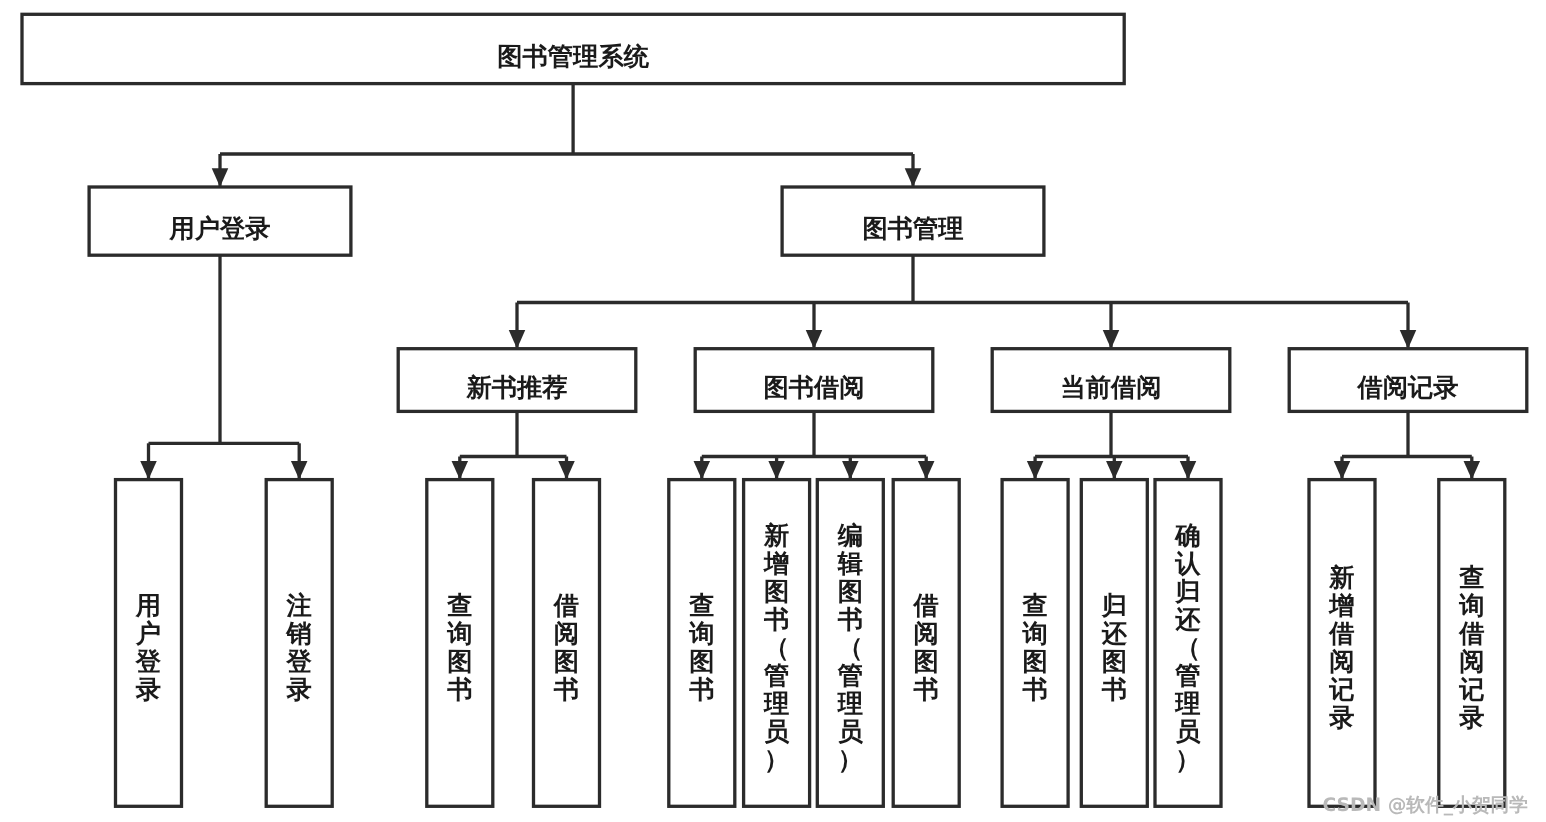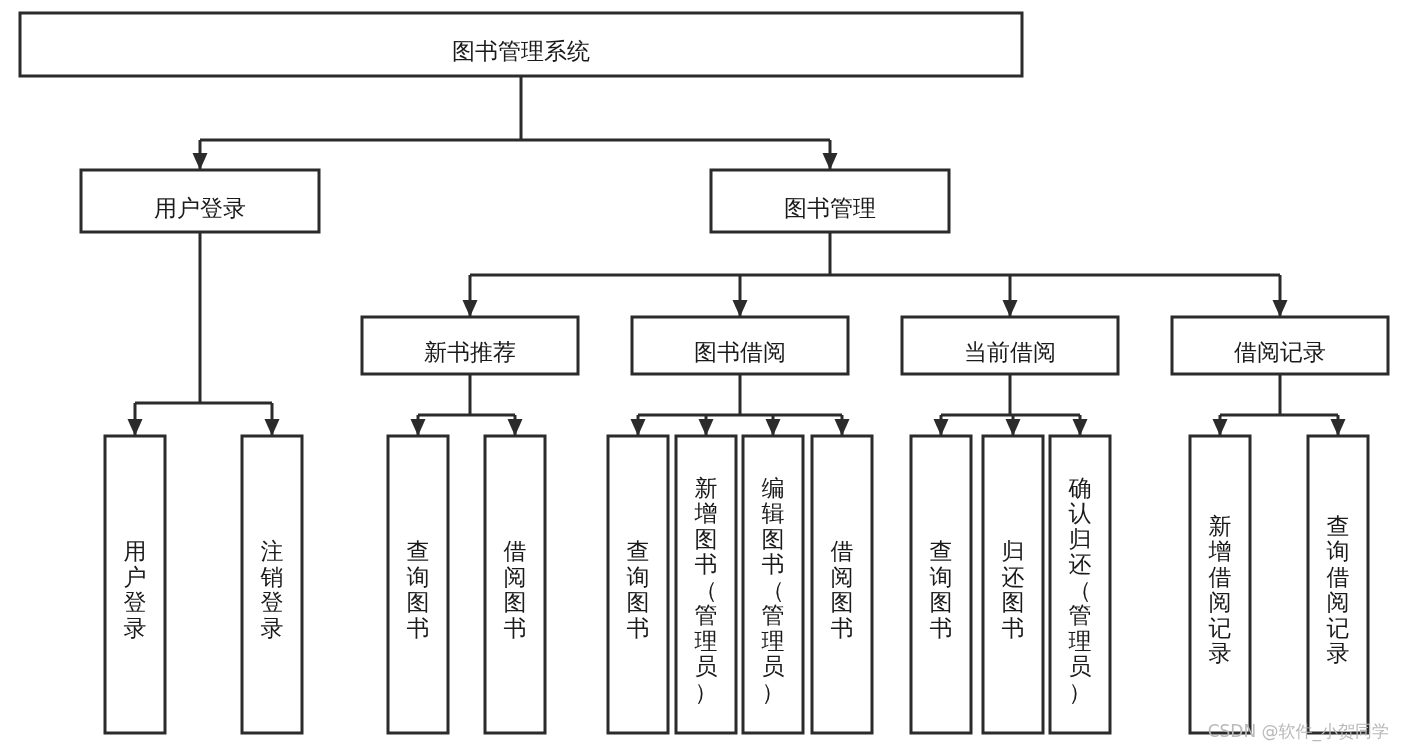--- a/index.html
+++ b/index.html
@@ -12,20 +12,21 @@
     width: 1405px;
     height: 747px;
     font-family: "DejaVu Sans", "Liberation Sans", sans-serif;
     overflow: hidden;
     position: relative;
   }
   #diagram-root {
     position: relative;
     width: 1397px;
     height: 747px;
+    font-weight: bold;
   }
   svg#tree-svg {
     display: block;
     width: 1405px;
     height: 747px;
   }
   .node-box {
     fill: #ffffff;
     stroke: #2b2b2b;
     stroke-width: 3;

